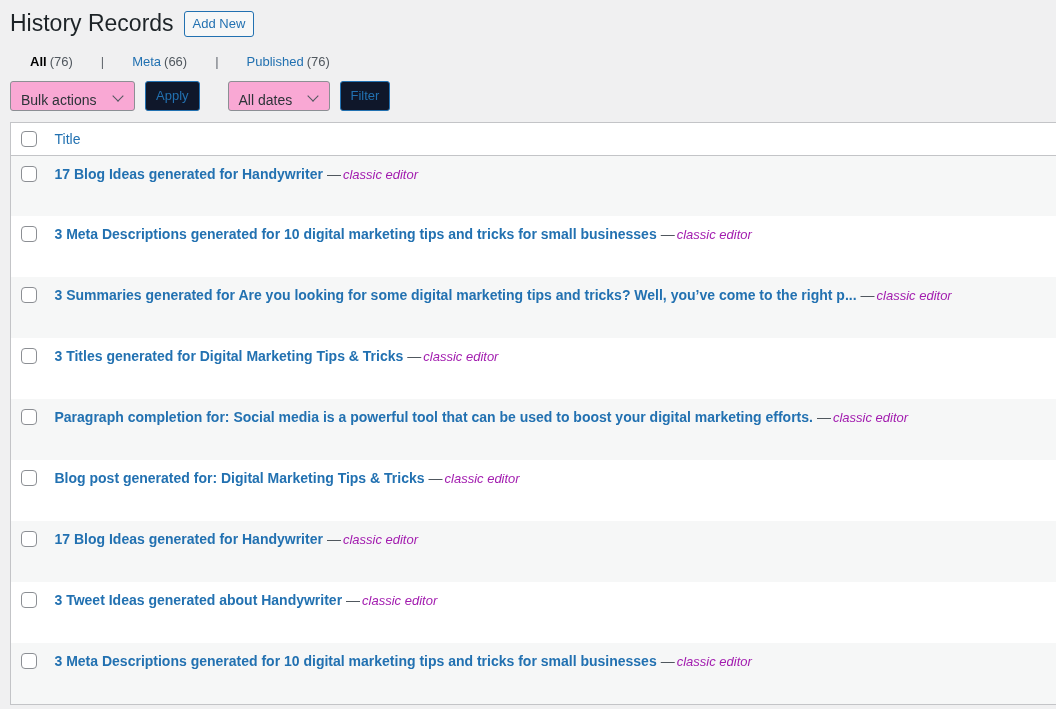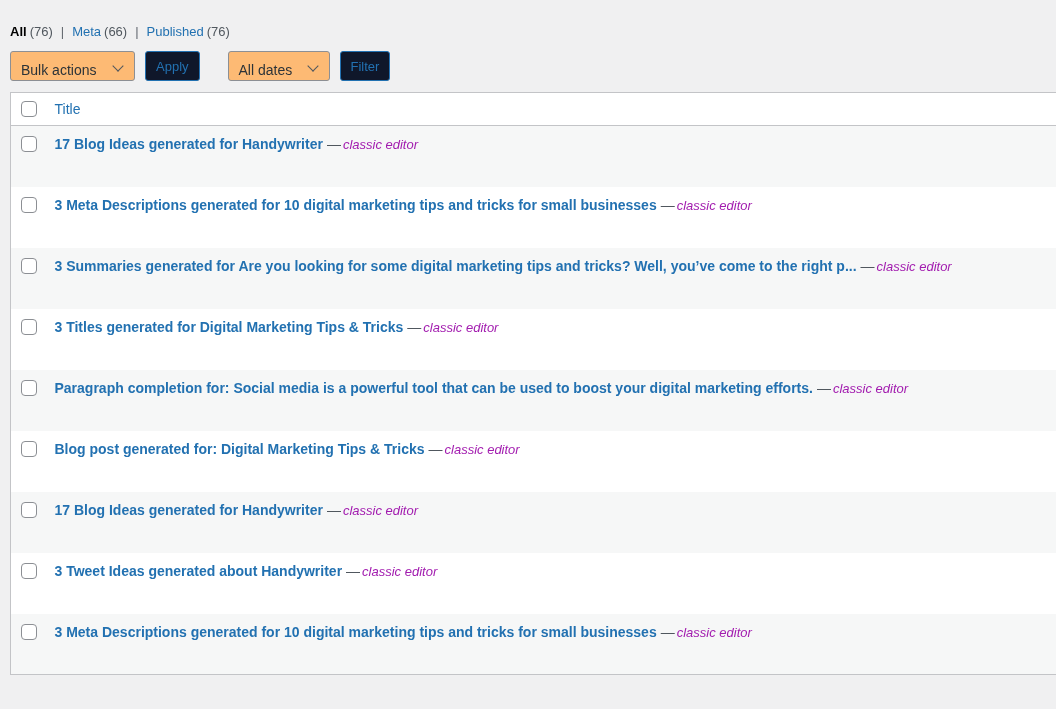--- a/index.html
+++ b/index.html
@@ -35,38 +35,38 @@
   }
 
   
   .subsubsub {
     list-style: none;
     margin-top: 15px;
     display: flex;
     align-items: center;
     font-size: 13px;
   }
-  .subsubsub li { display: flex; align-items: flex-start; }
+  .subsubsub li { display: flex; align-items: flex-start; margin-left: 20px; }
   .subsubsub a { text-decoration: none; color: #2271b1; cursor: pointer; }
   .subsubsub a .view-label { margin-right: 3px; }
   .subsubsub a.current .view-label { color: #000; font-weight: 600; }
   .subsubsub .count { color: #50575e; font-weight: 400; }
   .subsubsub .sep { color: #646970; margin: 0 8px; }
 
   
   .tablenav {
     margin-top: 12px;
     display: flex;
     align-items: center;
     height: 30px;
   }
   .select-wrap {
     position: relative;
     height: 30px;
-    background: #fdba74;
+    background: #f9a8d4;
     border: 1px solid #8c8f94;
     border-radius: 3px;
     display: flex;
     align-items: center;
     padding: 8px 32px 0 10px;
     font-size: 14px;
     color: #2c3338;
     cursor: pointer;
   }
   .select-wrap .chevron {
@@ -146,20 +146,24 @@
     cursor: pointer;
   }
   .dash { color: #50575e; font-size: 14px; margin: 0 2px 0 4px; }
   .post-state { color: #a21caf; font-size: 13px; font-style: italic; }
 </style>
 </head>
 <body>
 
 <div class="wrap">
 
+  <div class="title-row">
+    <h1 class="page-title">History Records</h1>
+    <a class="page-title-action">Add New</a>
+  </div>
 
   <ul class="subsubsub">
     <li>
       <a class="current"><span class="view-label">All</span><span class="count">(76)</span></a>
     </li>
     <li>
         <span class="sep">|</span>
       </li>
     <li>
       <a><span class="view-label">Meta</span><span class="count">(66)</span></a>

